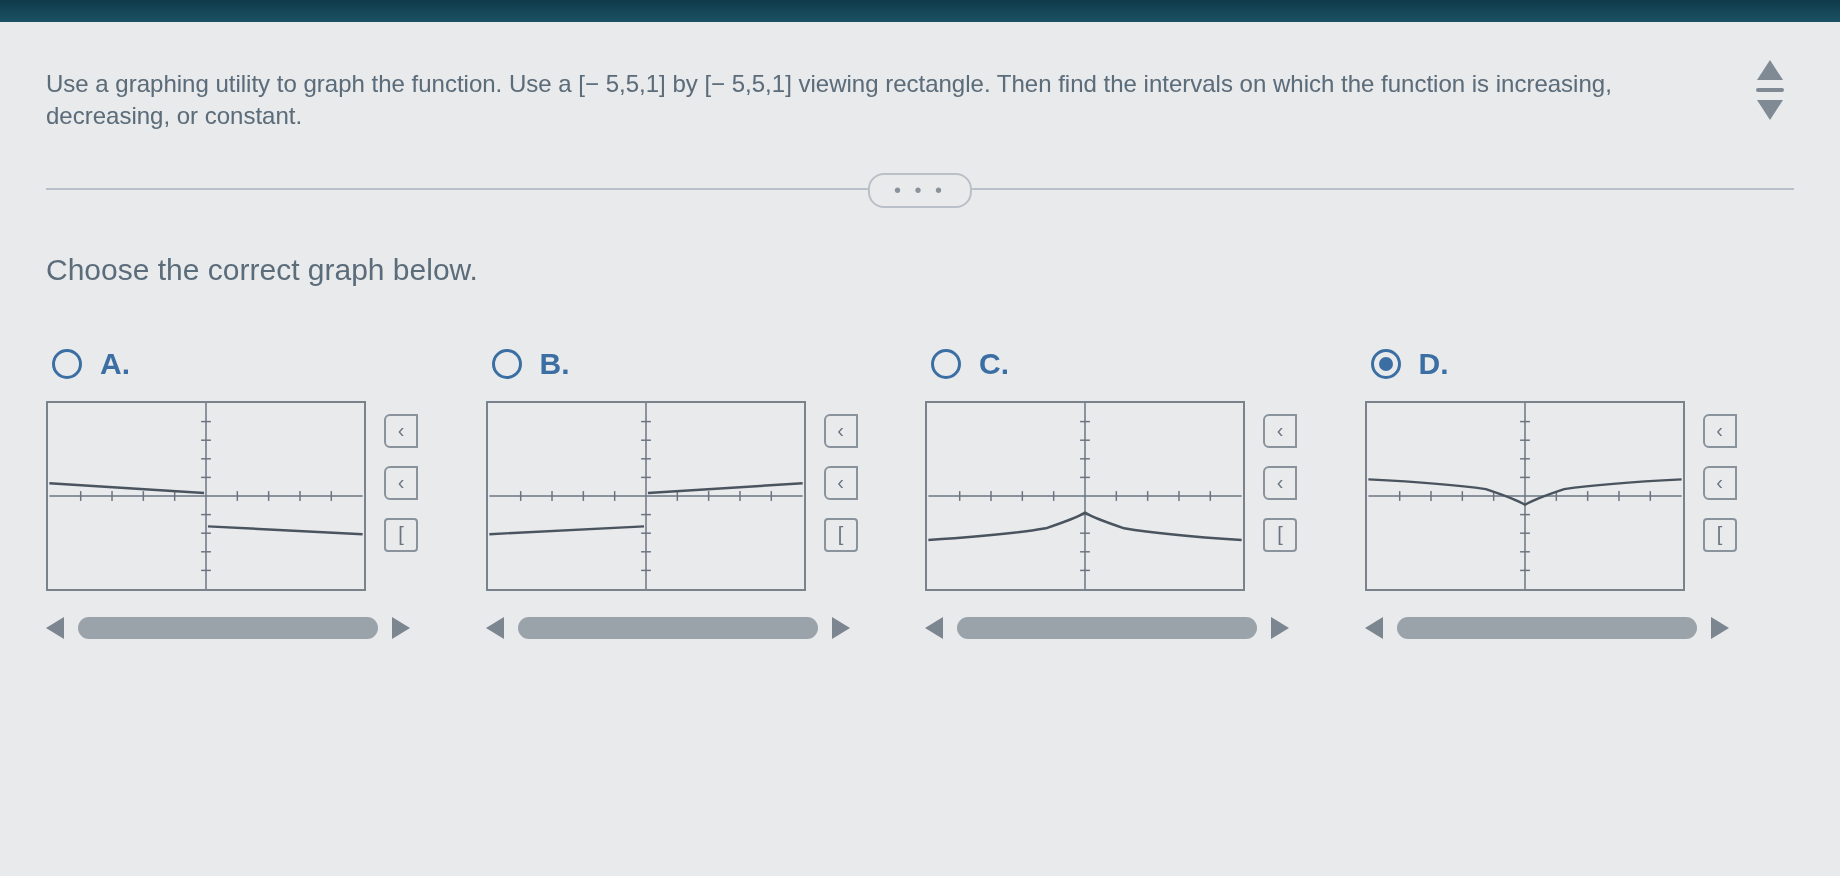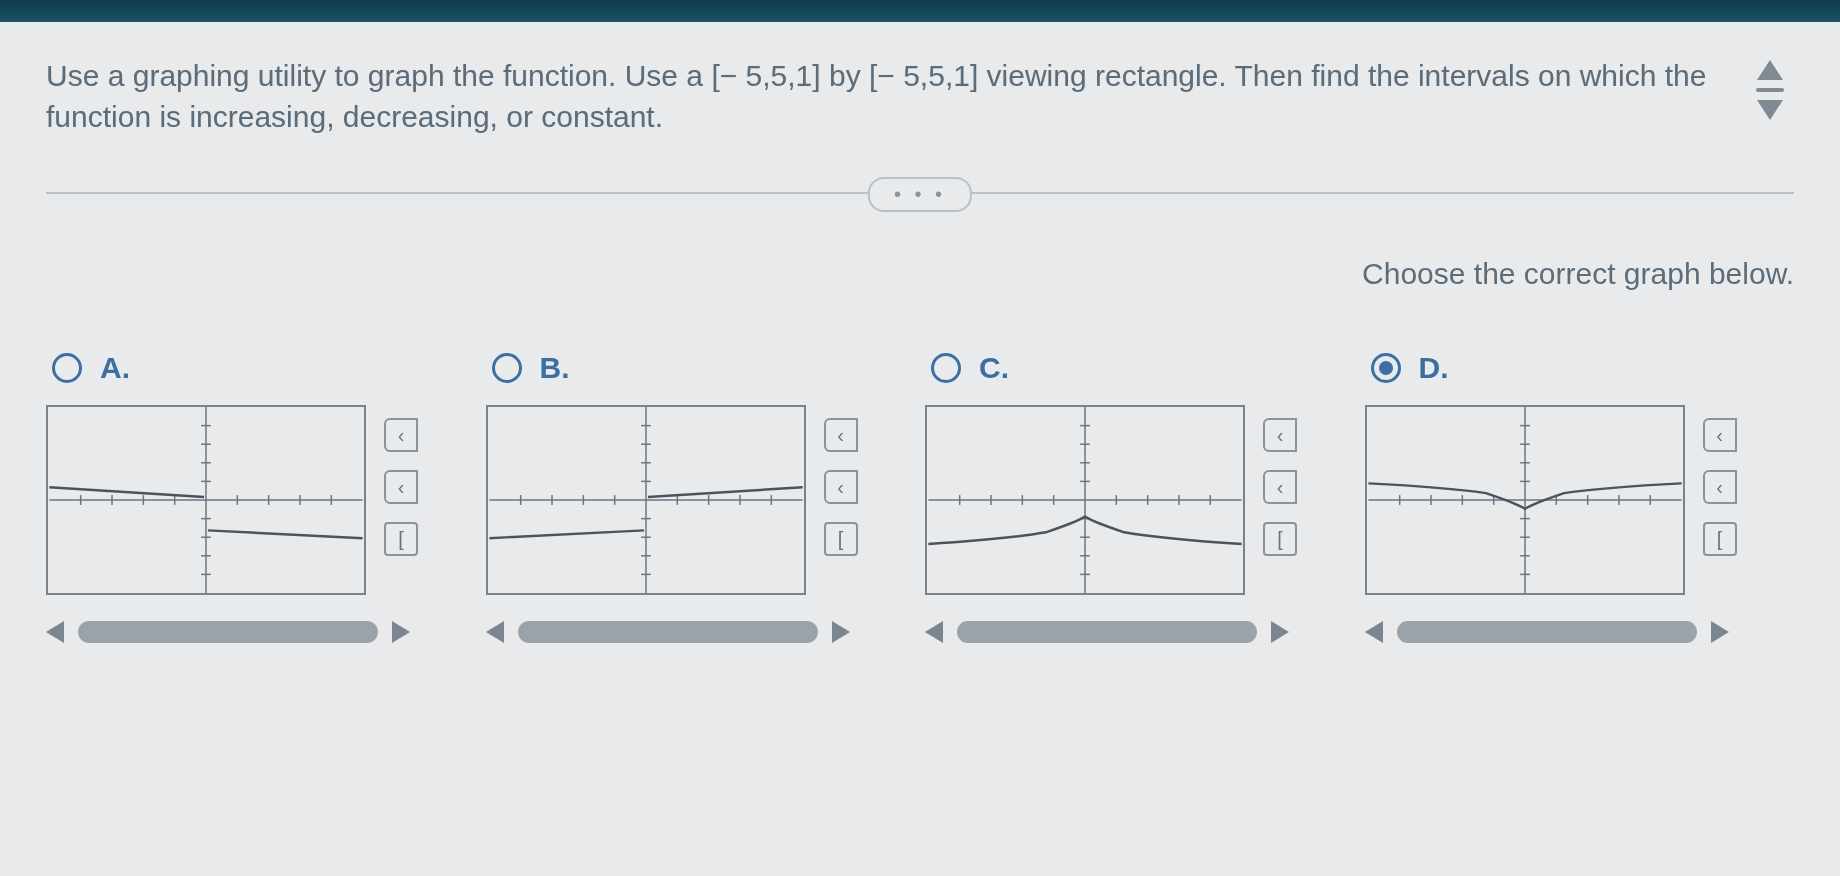--- a/index.html
+++ b/index.html
@@ -1,32 +1,32 @@
 <!DOCTYPE html>
 <html><head>
 <meta charset="utf-8">
 <style>
   * { box-sizing: border-box; margin: 0; padding: 0; }
   html, body { width: 1840px; height: 876px; font-family: Arial, Helvetica, sans-serif; background: #e9eaec; color: #5a6a78; }
   .page { position: relative; width: 100%; height: 100%; }
   .topbar { position: absolute; top: 0; left: 0; right: 0; height: 22px; background: linear-gradient(#0f3a4a,#1b5264); }
   .content { position: absolute; top: 22px; left: 0; right: 0; bottom: 0; padding: 34px 46px 40px 46px; }
   .question-row { display: flex; align-items: flex-start; gap: 20px; }
-  .question-text { flex: 1; font-size: 30px; line-height: 1.35; color: #5b6c7a; text-shadow: 0 0 1px rgba(0,0,0,.08); }
+  .question-text { flex: 1; font-size: 24px; line-height: 1.35; color: #5b6c7a; text-shadow: 0 0 1px rgba(0,0,0,.08); margin-top: 12px; }
   .nav-arrows { width: 48px; display: flex; flex-direction: column; align-items: center; gap: 8px; margin-top: 4px; }
   .tri-up, .tri-down { width: 0; height: 0; border-left: 13px solid transparent; border-right: 13px solid transparent; }
   .tri-up { border-bottom: 20px solid #7f8a95; }
   .tri-down { border-top: 20px solid #7f8a95; }
   .nav-divider { width: 28px; height: 4px; background: #7f8a95; border-radius: 2px; }
 
   .hr-wrap { position: relative; margin: 40px 0 50px 0; height: 30px; }
   .hr-line { position: absolute; left: 0; right: 0; top: 50%; height: 2px; background: #b9c0c7; }
   .pill { position: absolute; left: 50%; top: 0; transform: translateX(-50%); background: #e9eaec; border: 2px solid #b9c0c7; border-radius: 16px; padding: 4px 24px; font-size: 20px; color: #8a939c; letter-spacing: 4px; }
 
-  .instruction { font-size: 30px; color: #5b6c7a; margin-bottom: 60px; text-align: right; }
+  .instruction { font-size: 30px; color: #5b6c7a; margin-bottom: 60px; }
 
   .options { display: flex; gap: 10px; align-items: flex-start; }
   .option { flex: 1; display: flex; flex-direction: column; }
   .opt-head { display: flex; align-items: center; gap: 18px; margin-bottom: 20px; margin-left: 6px; }
   .radio { width: 30px; height: 30px; border: 3px solid #3b6fa3; border-radius: 50%; display: inline-flex; align-items: center; justify-content: center; cursor: pointer; }
   .radio.selected::after { content: ""; width: 14px; height: 14px; background: #3b6fa3; border-radius: 50%; }
   .opt-label { font-size: 30px; font-weight: bold; color: #3b6fa3; }
 
   .graph-row { display: flex; align-items: center; gap: 10px; }
   .graph-box { width: 320px; height: 190px; border: 2px solid #7a838c; background: #e9eaec; position: relative; }

